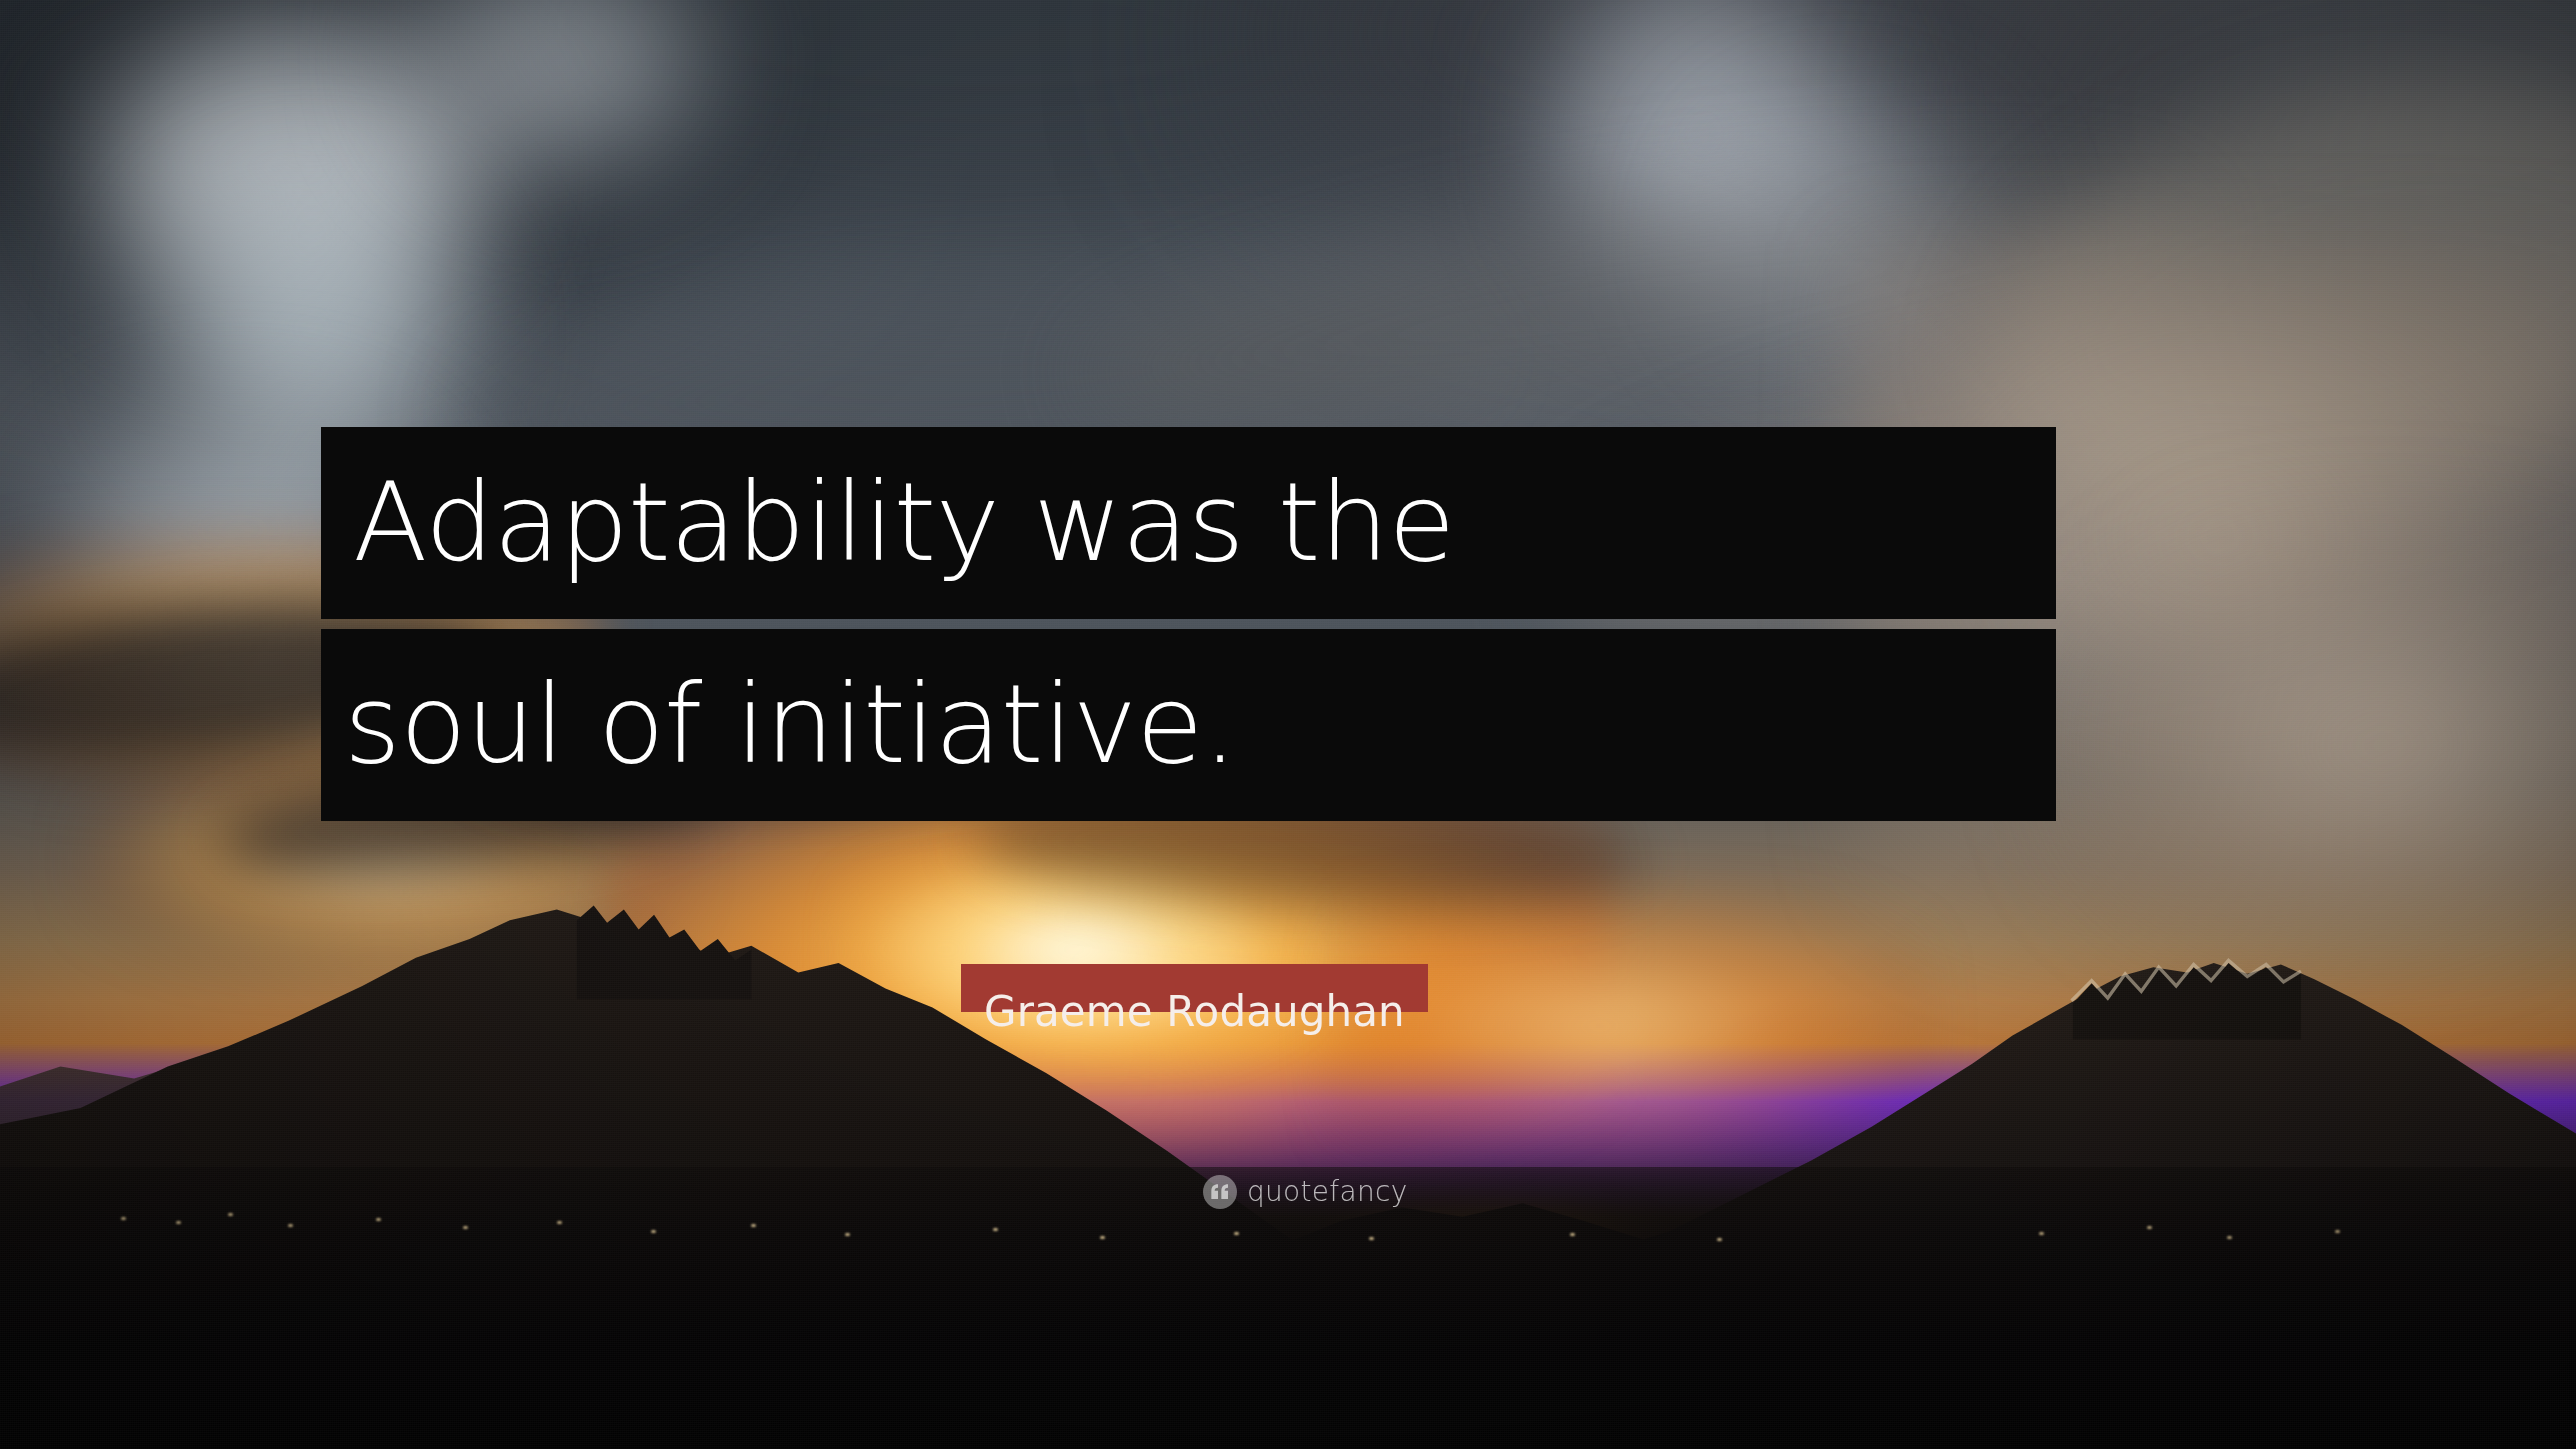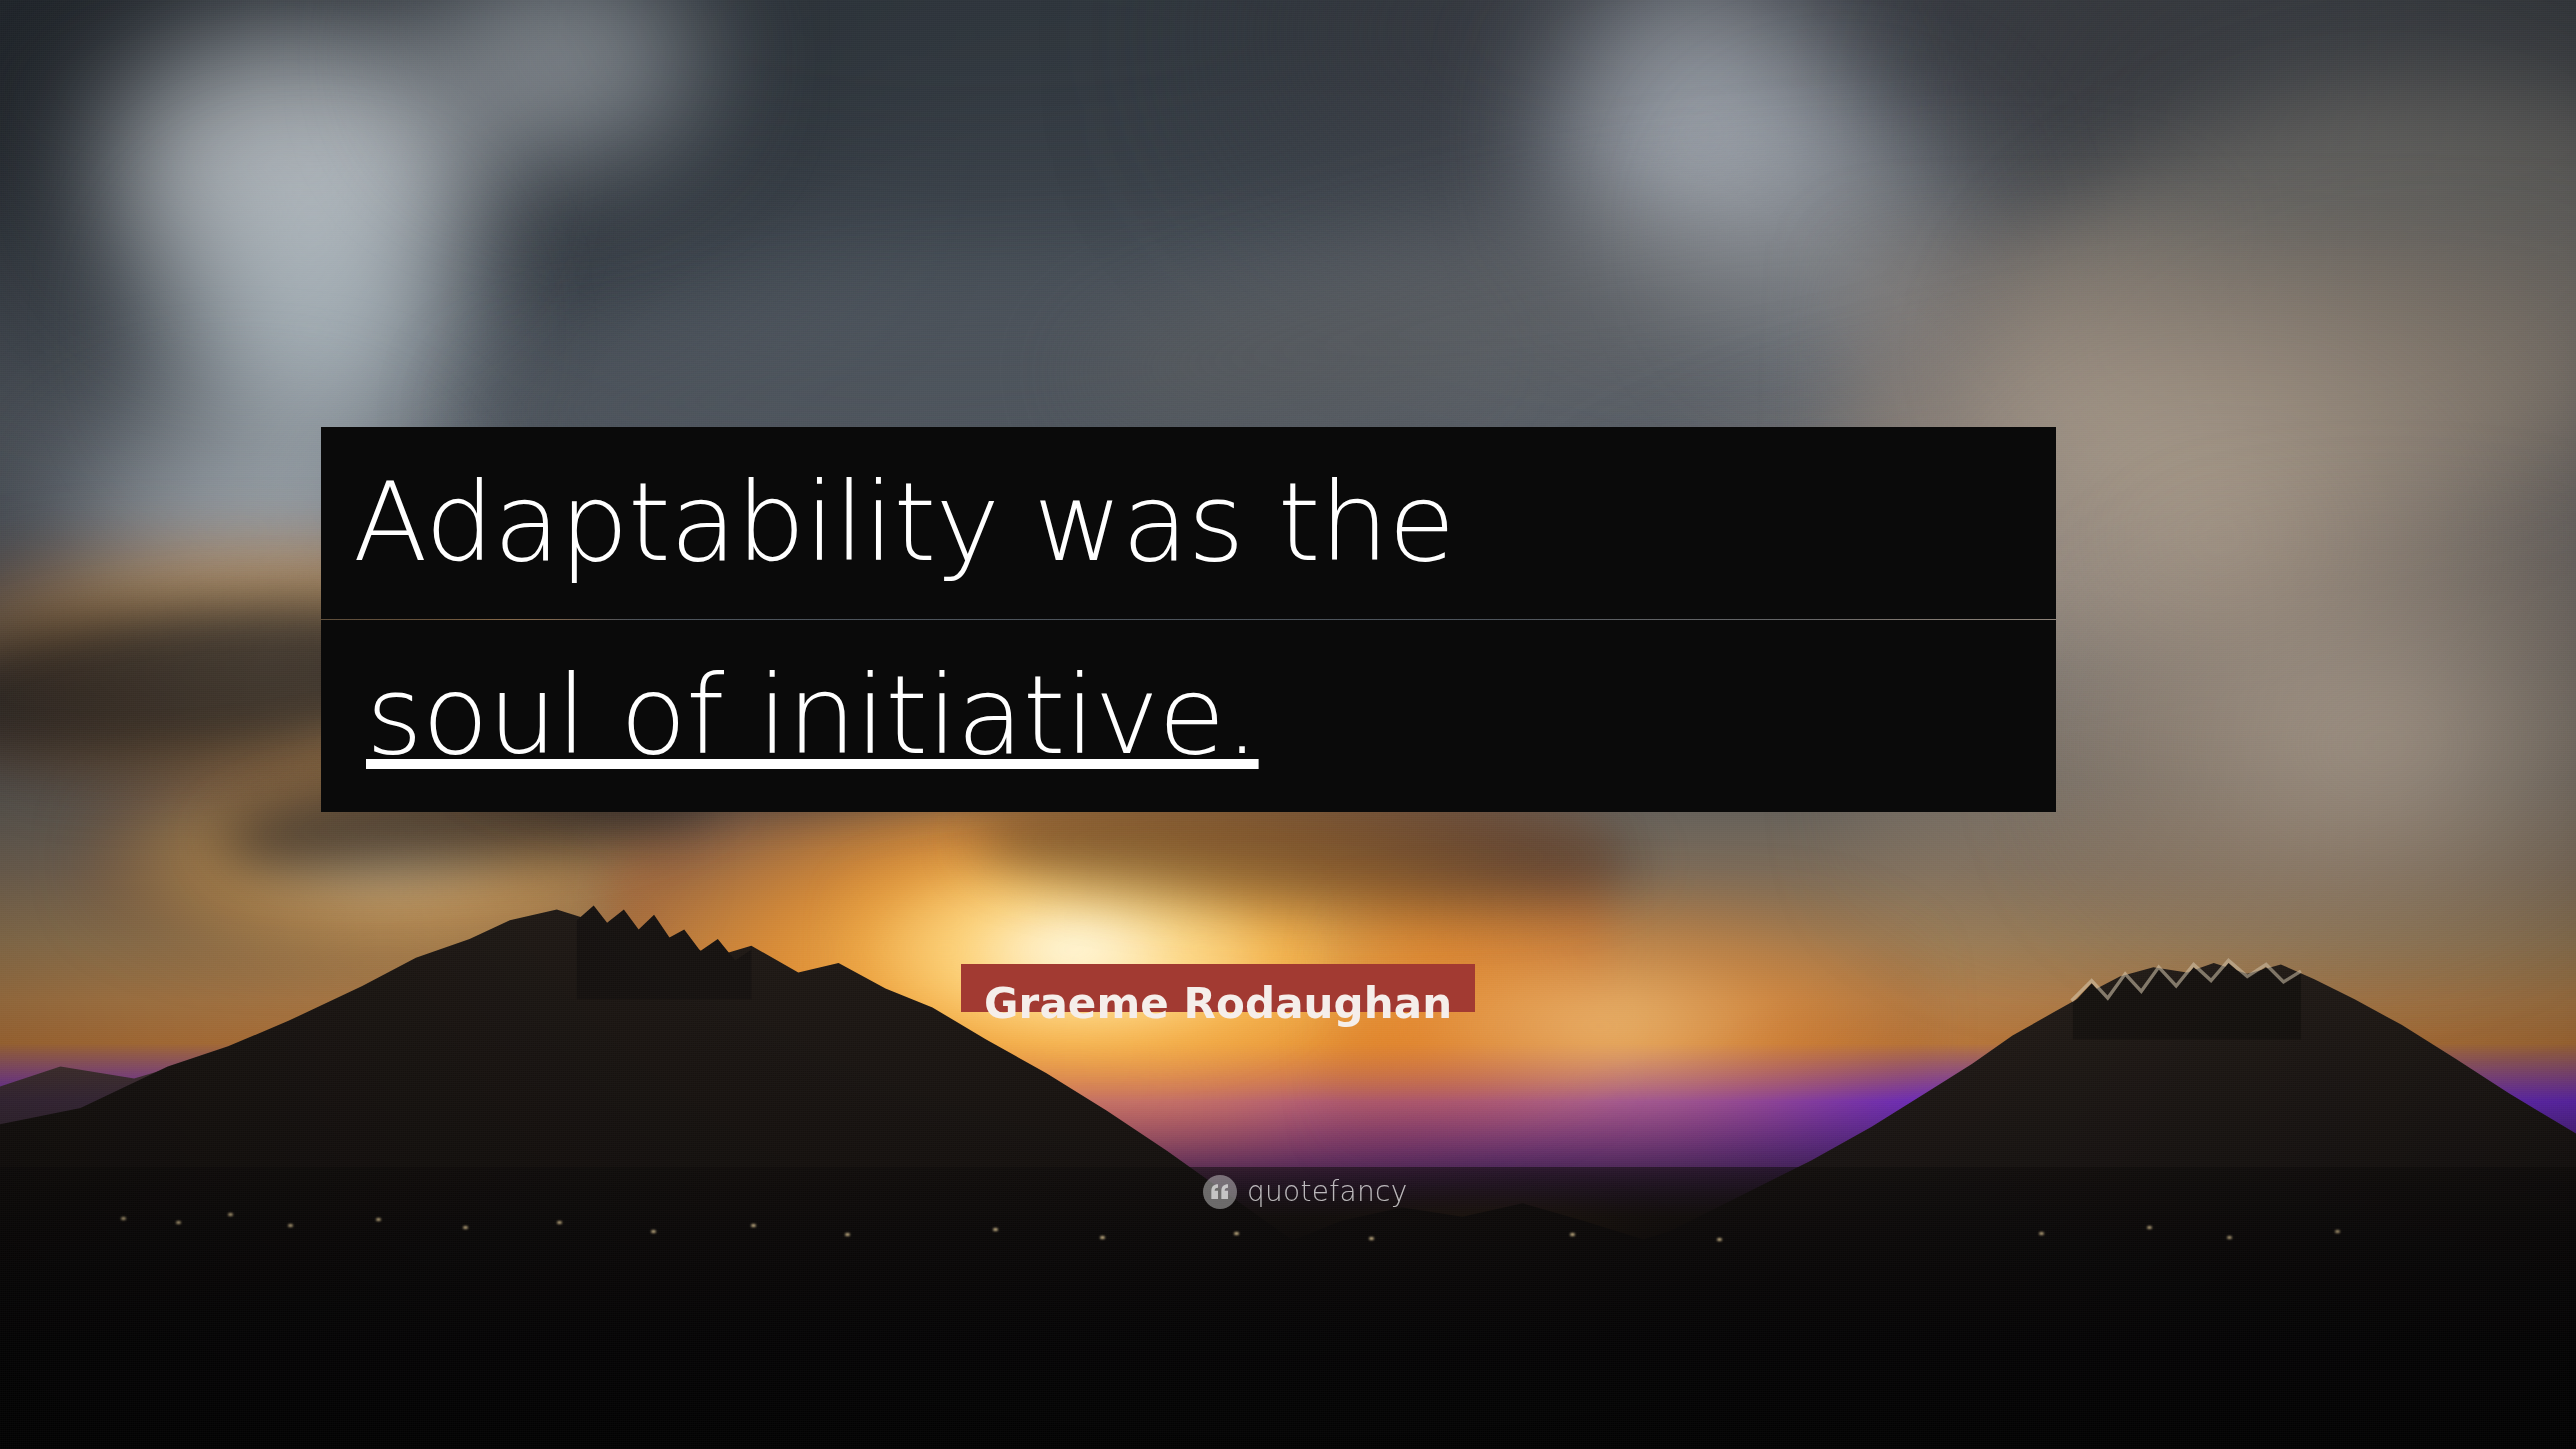--- a/index.html
+++ b/index.html
@@ -189,37 +189,37 @@
     font-weight:300;
     font-size:109px;
     line-height:192px;
     letter-spacing:-0.7px;
     padding:0 32px;
     white-space:nowrap;
     height:192px;
     display:flex;
     align-items:center;
   }
-  .quote-line.l2 { margin-top:1px; padding-left:45px;text-decoration:underline; }
+  .quote-line.l2 { margin-top:10px; padding-left:23px; }
 
   .author-wrap {
     position:absolute;
     left:961px; top:964px;
     z-index:20;
   }
   .author {
     display:inline-block;
     background:#a23a32;
     color:#f5eeea;
     font-family:"DejaVu Sans", sans-serif;
-    font-weight:700;
+    font-weight:400;
     font-size:42px;
     line-height:64px;
     height:48px;
-    padding:8px 23px;
+    padding:16px 23px;
     white-space:nowrap;
     letter-spacing:0.1px;
   }
 
   
   .watermark {
     position:absolute;
     left:1203px; top:1175px;
     display:flex; align-items:center; gap:10px;
     z-index:25;

